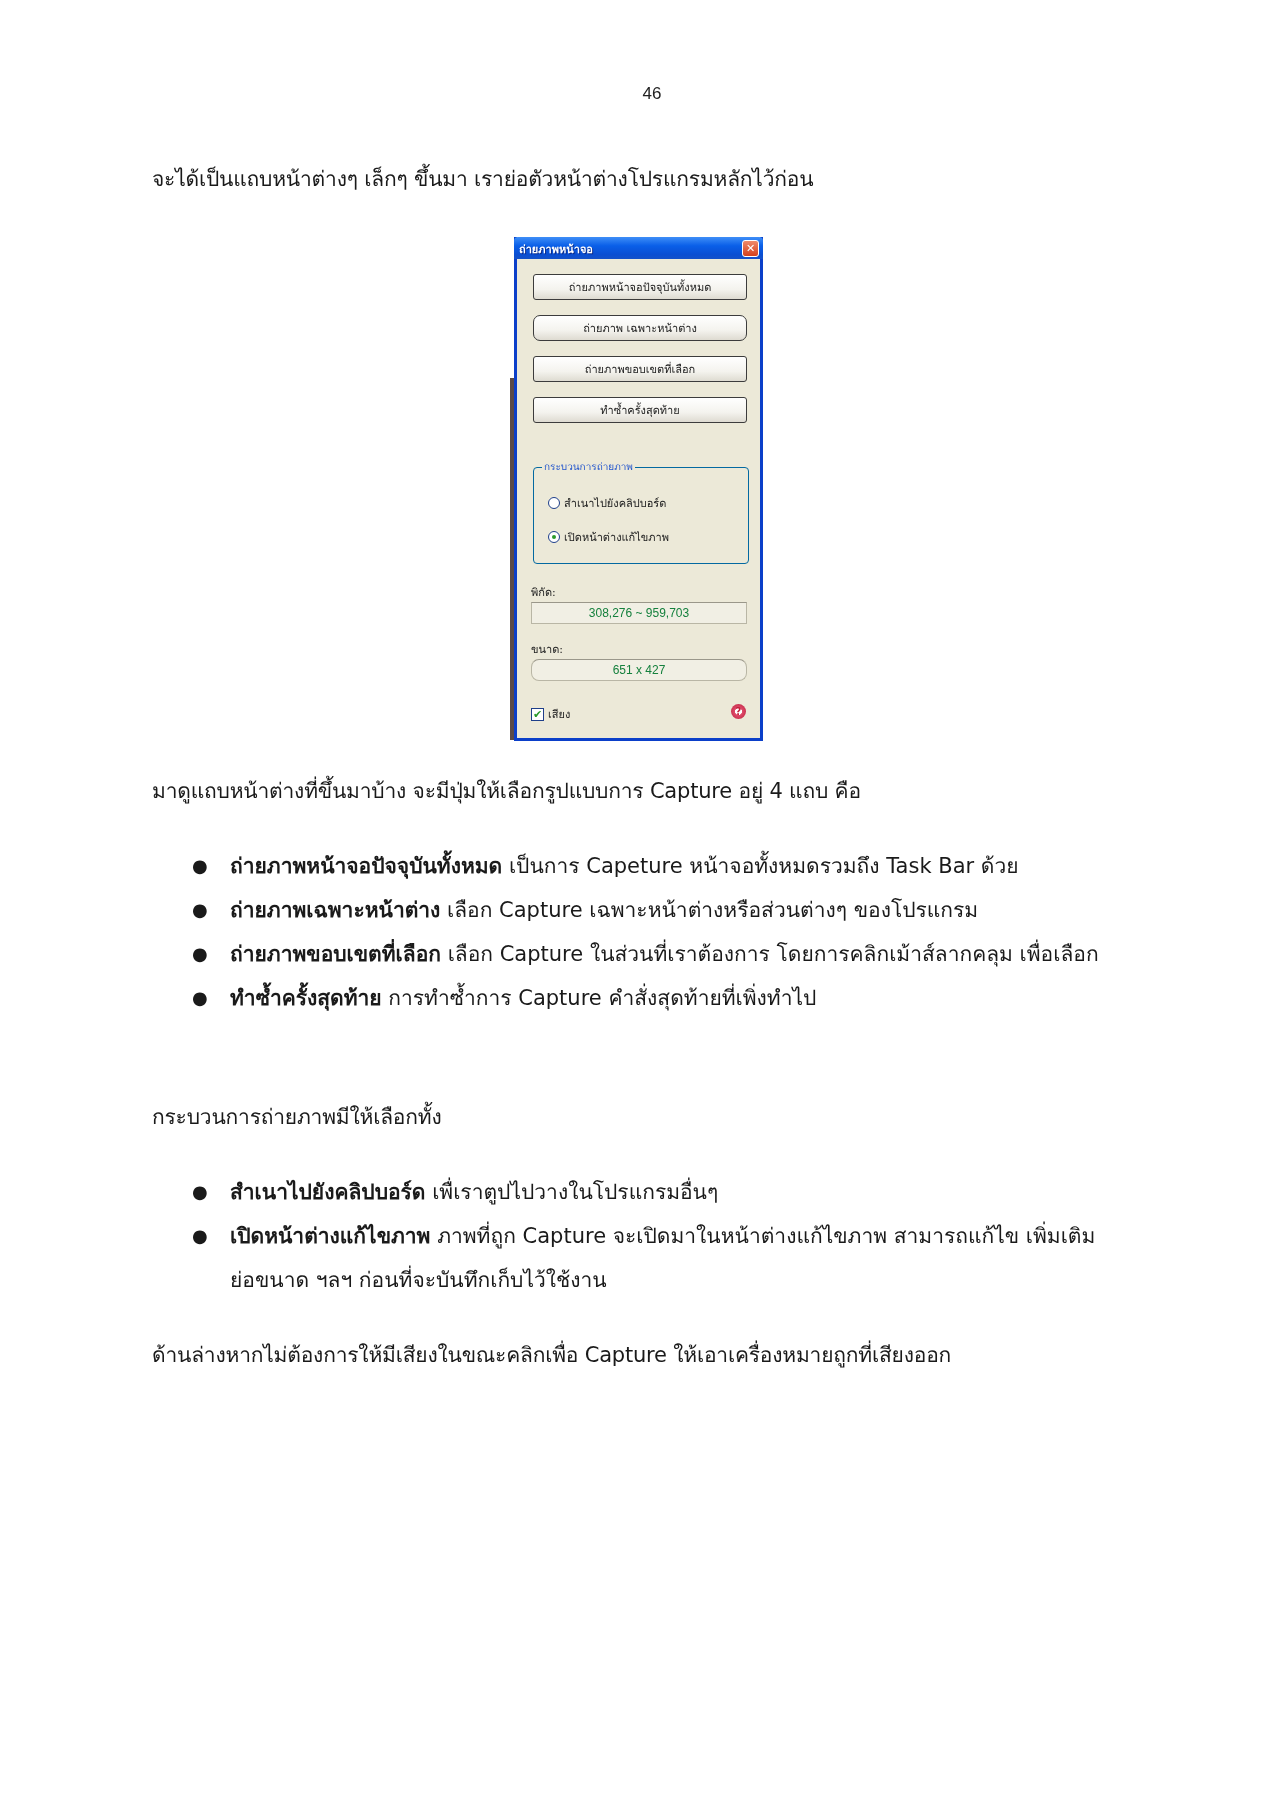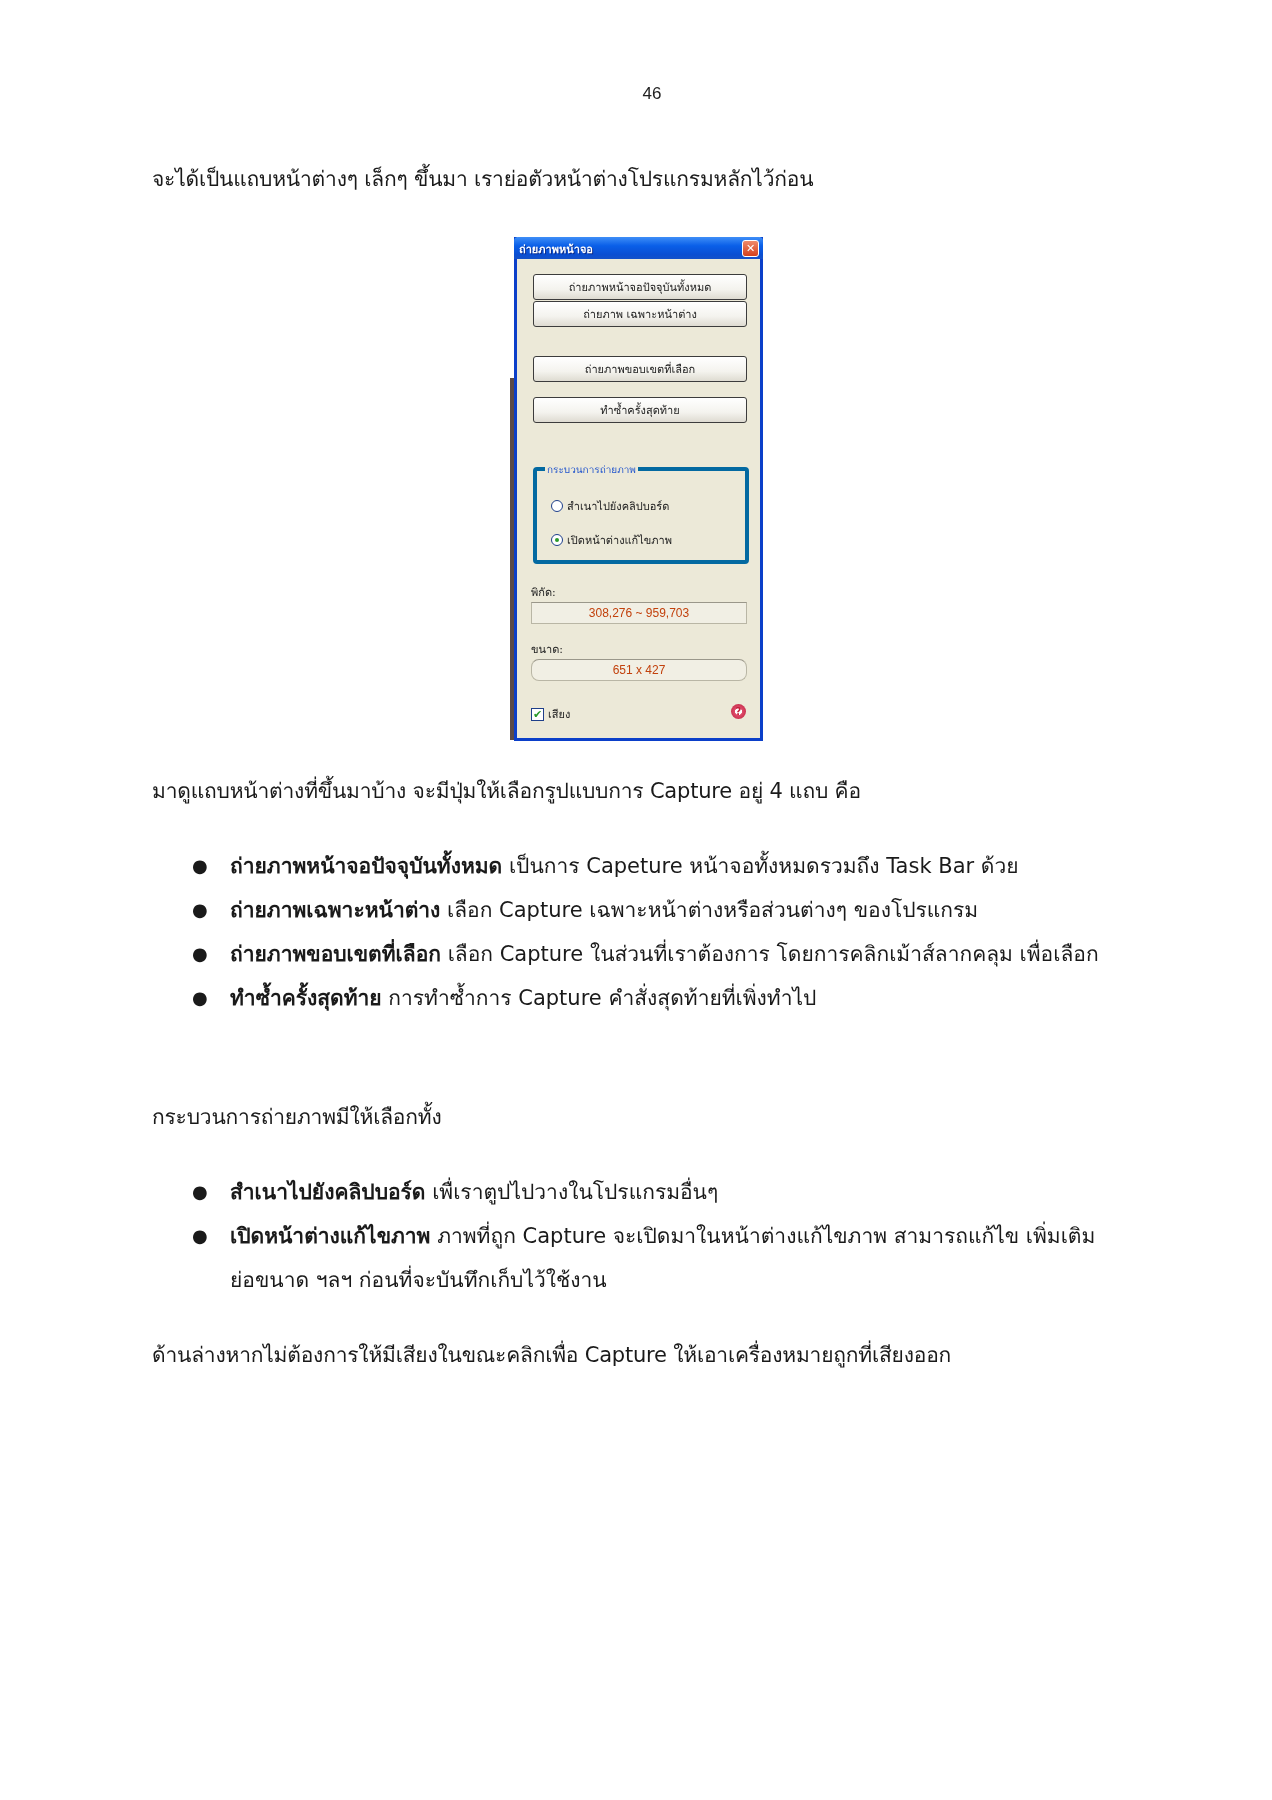--- a/index.html
+++ b/index.html
@@ -57,21 +57,21 @@
     }
     .xp-btn {
       position: absolute; left: 16px; width: 214px; height: 26px;
       background: linear-gradient(#ffffff, #f4f3ee 60%, #dedbd1);
       border: 1px solid #3c3c3c; border-radius: 3px;
       font-size: 11px; color: #222; text-align: center; line-height: 25px;
       box-sizing: border-box;
     }
     .xp-group {
       position: absolute; left: 16px; top: 230px; width: 216px; height: 97px;
-      border: 4px solid #0369a1; border-radius: 4px; box-sizing: border-box;
+      border: 1px solid #0369a1; border-radius: 4px; box-sizing: border-box;
     }
     .xp-group-label {
       position: absolute; left: 8px; top: -9px; background: #ece9d8;
       padding: 0 2px; font-size: 10px; color: #2255cc;
     }
     .xp-radio-row {
       position: absolute; left: 14px; font-size: 11px; color: #222;
       display: flex; align-items: center; gap: 4px;
     }
     .xp-radio {
@@ -82,21 +82,21 @@
       content: ""; position: absolute; left: 3px; top: 3px; width: 4px; height: 4px;
       border-radius: 50%; background: #2b9a2b;
     }
     .xp-label {
       position: absolute; left: 14px; font-size: 11px; color: #222;
     }
     .xp-field {
       position: absolute; left: 14px; width: 216px; height: 22px;
       background: #f1efe4; border: 1px solid #b9b6a5; border-top-color: #9a978a;
       box-sizing: border-box; text-align: center; font-size: 12px; line-height: 21px;
-      color: #c2410c; font-family: "Liberation Sans", sans-serif;
+      color: #15803d; font-family: "Liberation Sans", sans-serif;
     }
     .xp-check-row {
       position: absolute; left: 14px; top: 468px; display: flex; align-items: center; gap: 4px;
       font-size: 11px; color: #222;
     }
     .xp-check {
       width: 13px; height: 13px; border: 1px solid #1e3f8a; background: #fff;
       box-sizing: border-box; color: #2a9a2a; font-size: 11px; line-height: 11px;
       text-align: center; font-weight: bold;
     }
@@ -114,21 +114,21 @@
 <div class="para" style="top:164px;">จะได้เป็นแถบหน้าต่างๆ เล็กๆ ขึ้นมา เราย่อตัวหน้าต่างโปรแกรมหลักไว้ก่อน</div>
 
 <div class="shot-shadow"></div>
 <div class="xp-window">
   <div class="xp-titlebar">
     <span class="xp-title">ถ่ายภาพหน้าจอ</span>
     <span class="xp-close">✕</span>
   </div>
 
   <div class="xp-btn" style="top:37px;">ถ่ายภาพหน้าจอปัจจุบันทั้งหมด</div>
-  <div class="xp-btn" style="top:64px;">ถ่ายภาพ เฉพาะหน้าต่าง</div>
+  <div class="xp-btn" style="top:78px;border-radius:7px;">ถ่ายภาพ เฉพาะหน้าต่าง</div>
   <div class="xp-btn" style="top:119px;">ถ่ายภาพขอบเขตที่เลือก</div>
   <div class="xp-btn" style="top:160px;">ทำซ้ำครั้งสุดท้าย</div>
 
   <div class="xp-group">
     <span class="xp-group-label">กระบวนการถ่ายภาพ</span>
     <div class="xp-radio-row" style="top:26px;">
       <span class="xp-radio"></span>
       <span>สำเนาไปยังคลิปบอร์ด</span>
     </div>
     <div class="xp-radio-row" style="top:60px;">

